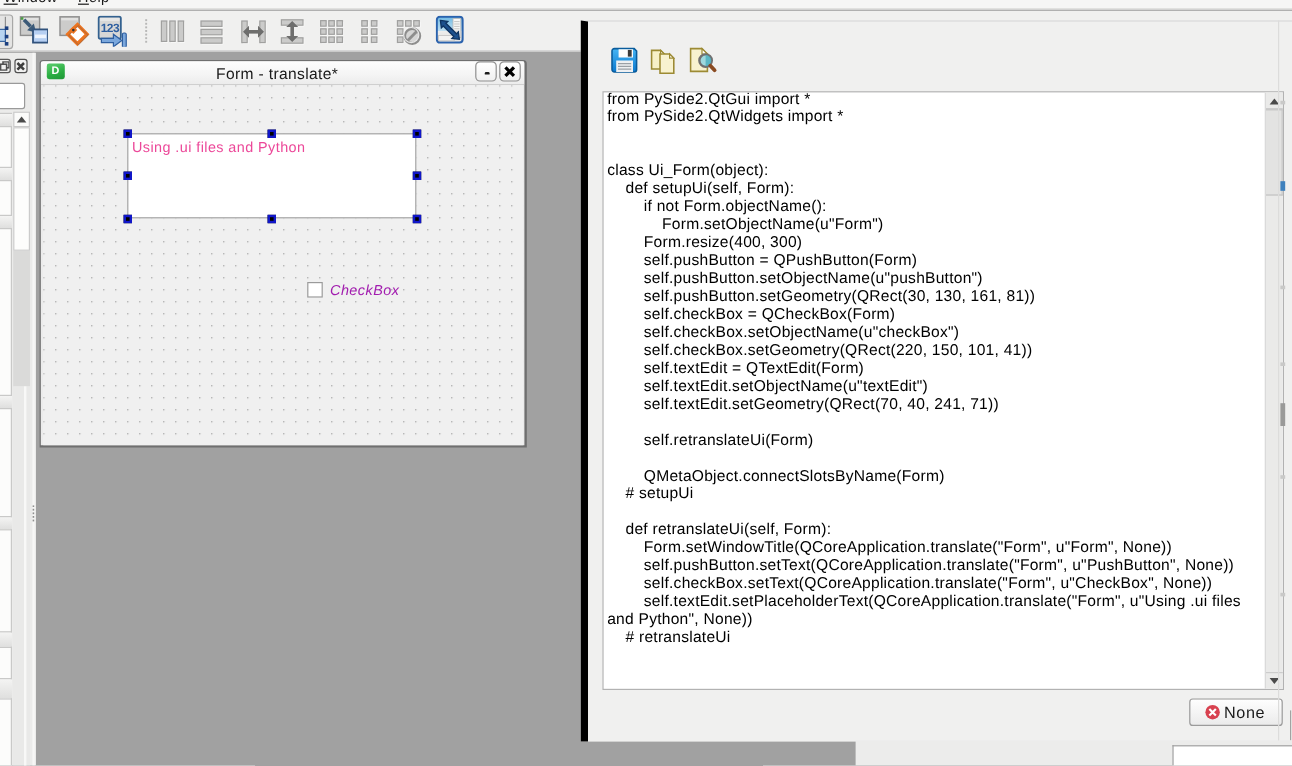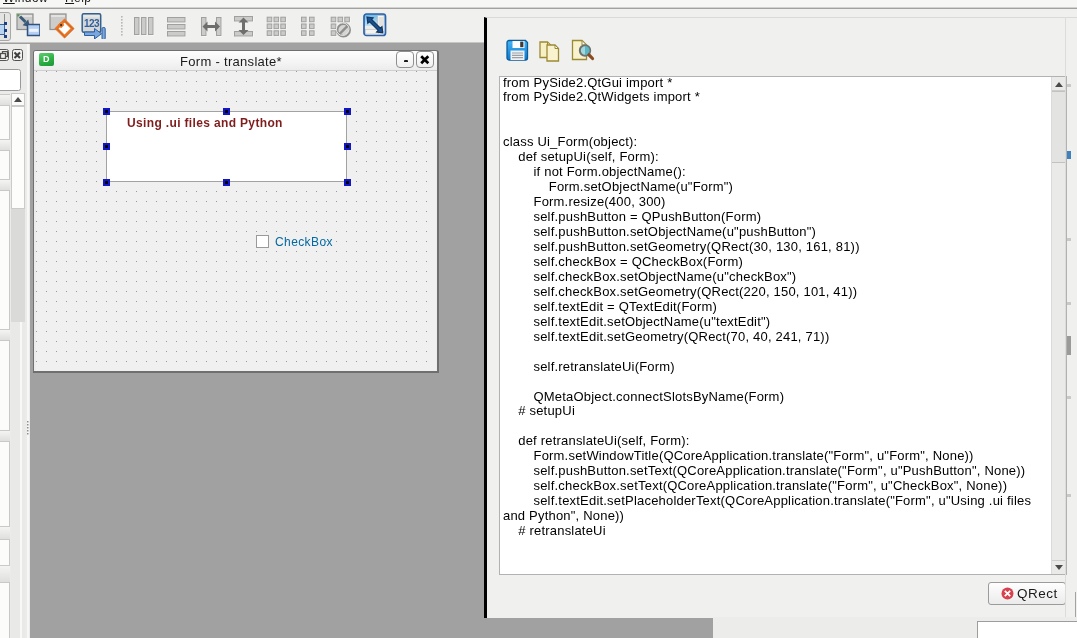--- a/index.html
+++ b/index.html
@@ -19,29 +19,29 @@
 #leftpanel { left:0; top:44px; width:30px; height:594px; background:#ebebea; }
 .wbhdr { position:absolute; left:0; width:9.5px; height:12px; background:linear-gradient(#f4f4f3,#dfdfde); border-top:1px solid #c9c9c8; border-bottom:1px solid #c9c9c8; }
 
 
 #formwin { left:33px; top:50px; width:406px; height:323px; background:#ececec; border:1px solid #6f6f6f; border-right-width:2px; border-bottom-width:2px; border-radius:3px 3px 0 0; }
 #ftitle { position:absolute; left:0px; top:0px; right:0px; height:20px; background:linear-gradient(#fdfdfd,#f4f4f4 60%,#ececec); border-bottom:1px solid #cfcfcf; border-radius:2px 2px 0 0; }
 #fcontent { position:absolute; left:2px; top:20px; width:400px; height:300px; background:#f0f0f0; }
 
 
 #textedit { position:absolute; left:70px; top:40px; width:241px; height:71px; background:#fff; border:1px solid #a2a2a2; }
-#textedit span { position:absolute; left:20px; top:4px; font-size:12px; color:#7f1d1d; letter-spacing:0.35px;font-weight:bold; }
+#textedit span { position:absolute; left:3px; top:4px; font-size:12px; color:#ec4899; letter-spacing:0.35px; }
 .hdl { position:absolute; width:7px; height:7px; background:#000; border:2px solid #1016c8; }
 #pushbtn { position:absolute; left:30px; top:130px; width:161px; height:81px; background:linear-gradient(#fefefe,#ededec); border:1px solid #a5a5a5; border-radius:2px; text-align:center; line-height:79px; font-size:12px; color:#1a1a1a; letter-spacing:0.4px; }
 #checkbox { position:absolute; left:220px; top:150px; width:101px; height:41px; }
 #cbind { position:absolute; left:0px; top:14px; width:13px; height:13px; background:#fff; border:1px solid #9a9a9a; }
-#checkbox span { position:absolute; left:19px; top:14px; font-size:12px; color:#0369a1; letter-spacing:0.4px; }
-
-
-#dialog { left:484px; top:17px; width:593px; height:601px; background:#f0f0ef; border-left:3px solid #000000; border-top:1px solid #dadad9; }
+#checkbox span { position:absolute; left:19px; top:14px; font-size:12px; color:#a21caf; letter-spacing:0.4px;font-style:italic; }
+
+
+#dialog { left:484px; top:17px; width:593px; height:601px; background:#f0f0ef; border-left:6px solid #000000; border-top:1px solid #dadad9; }
 #codearea { position:absolute; left:12px; top:58px; width:568px; height:499px; background:#ffffff; border:1px solid #b2b2b2; overflow:hidden; }
 #codearea pre { position:absolute; left:3px; top:-1.5px; font-family:"Liberation Sans", sans-serif; font-size:13px; line-height:14.95px; color:#000; letter-spacing:0.2px; }
 #vsb { position:absolute; right:0; top:0; width:15px; height:100%; background:#eaeae9; border-left:1px solid #dadada; }
 .sbbtn { position:absolute; left:0; width:15px; height:14px; background:#eaeae9; }
 .tri { width:0; height:0; position:absolute; }
 #sbthumb { position:absolute; left:0px; top:14px; width:14px; height:72px; background:#e3e3e2; border:1px solid #c2c2c2; border-left:none; }
 #closebtn { position:absolute; left:501px; top:564px; width:78px; height:23px; background:linear-gradient(#fefefe,#ebebeb); border:1px solid #9b9b9b; border-radius:3px; }
 #closebtn span { position:absolute; left:28px; top:3px; font-size:13.5px; color:#1a1a1a; letter-spacing:0.5px; }
 
 
@@ -345,21 +345,21 @@
       <div class="sbbtn" style="bottom:0;border-top:1px solid #cccccc;">
           <div class="tri" style="left:3px;top:4px;border-left:4px solid transparent;border-right:4px solid transparent;border-top:5px solid #4a4a4a;"></div>
         </div>
     </div>
   </div>
   <div id="closebtn">
     <svg width="14" height="14" style="position:absolute;left:12px;top:4px;">
         <circle cx="6.5" cy="6.5" r="6" fill="#d8414f"></circle>
         <path d="M3.8 3.8 L9.2 9.2 M9.2 3.8 L3.8 9.2" stroke="#fff" stroke-width="1.8"></path>
       </svg>
-    <span>QRect</span>
+    <span>None</span>
   </div>
 </div>
 
 <div class="abs" style="left:1065px;top:17px;width:1px;height:601px;background:#dcdcdb;"></div>
 <div class="abs" style="left:1066.5px;top:84px;width:4px;height:3px;background:#c9c9c8;"></div>
 <div class="abs" style="left:1066.5px;top:151px;width:4px;height:8px;background:#3f81bd;"></div>
 <div class="abs" style="left:1066.5px;top:238px;width:4px;height:3px;background:#c9c9c8;"></div>
 <div class="abs" style="left:1066.5px;top:302px;width:4px;height:3px;background:#c9c9c8;"></div>
 <div class="abs" style="left:1066.5px;top:336px;width:4px;height:19px;background:#9a9a99;"></div>
 <div class="abs" style="left:1066.5px;top:396px;width:4px;height:3px;background:#c9c9c8;"></div>

